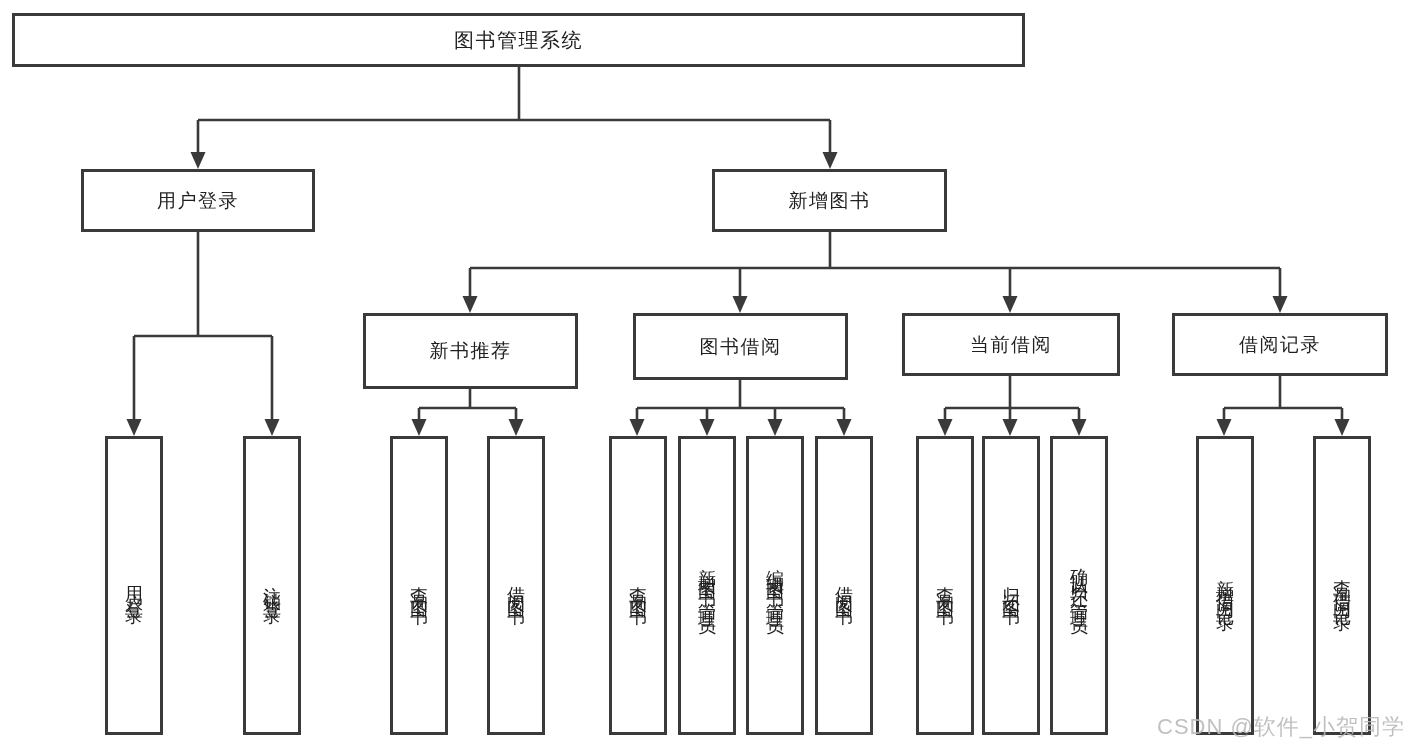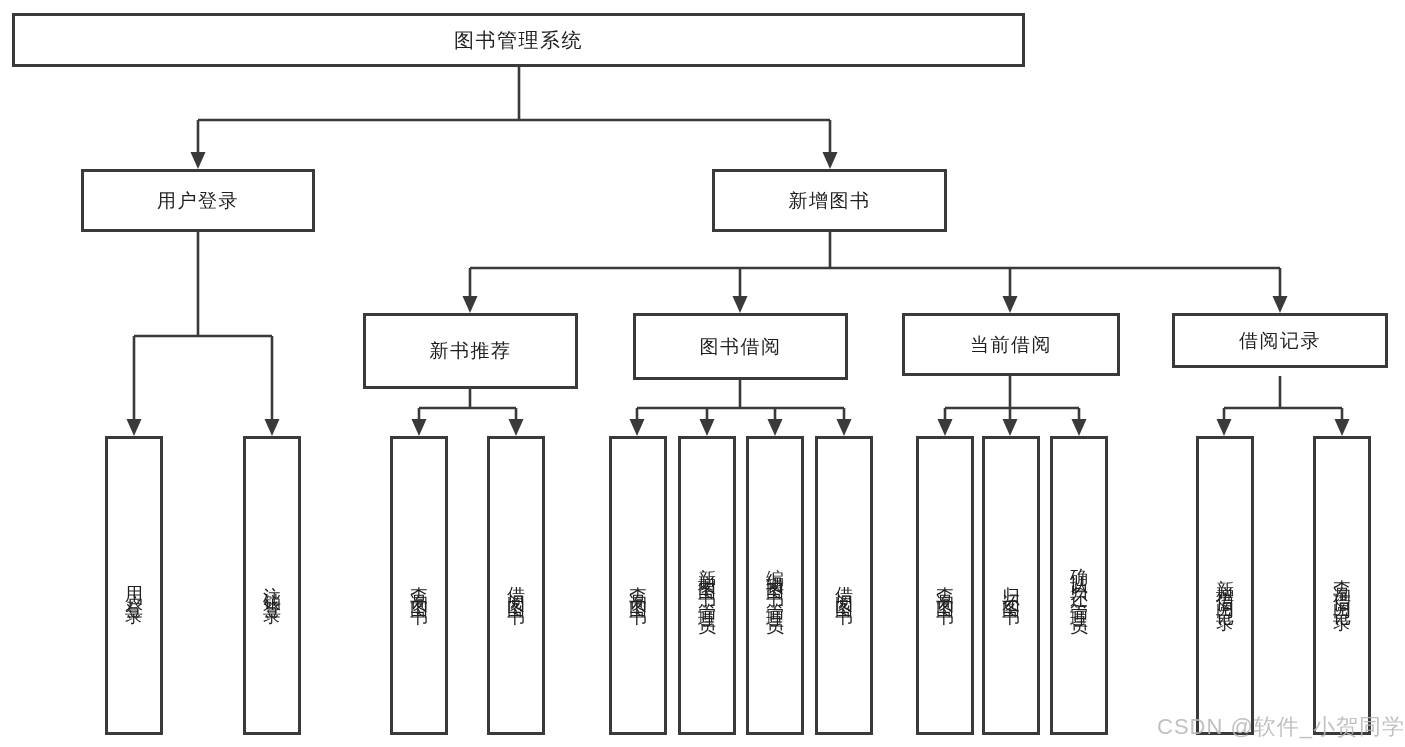--- a/index.html
+++ b/index.html
@@ -89,21 +89,21 @@
 
   <div class="box" style="left:363px;top:313px;width:215px;height:76px">
     <span class="lbl">新书推荐</span>
   </div>
   <div class="box" style="left:633px;top:313px;width:215px;height:67px">
     <span class="lbl">图书借阅</span>
   </div>
   <div class="box" style="left:902px;top:313px;width:218px;height:63px">
     <span class="lbl">当前借阅</span>
   </div>
-  <div class="box" style="left:1172px;top:313px;width:216px;height:55px">
+  <div class="box" style="left:1172px;top:313px;width:216px;height:63px">
     <span class="lbl">借阅记录</span>
   </div>
 
   <div class="box v" style="left:105px;top:436px;width:58px;height:299px">
     <span class="lbl">用户登录</span>
   </div>
   <div class="box v" style="left:243px;top:436px;width:58px;height:299px">
     <span class="lbl">注销登录</span>
   </div>
 

